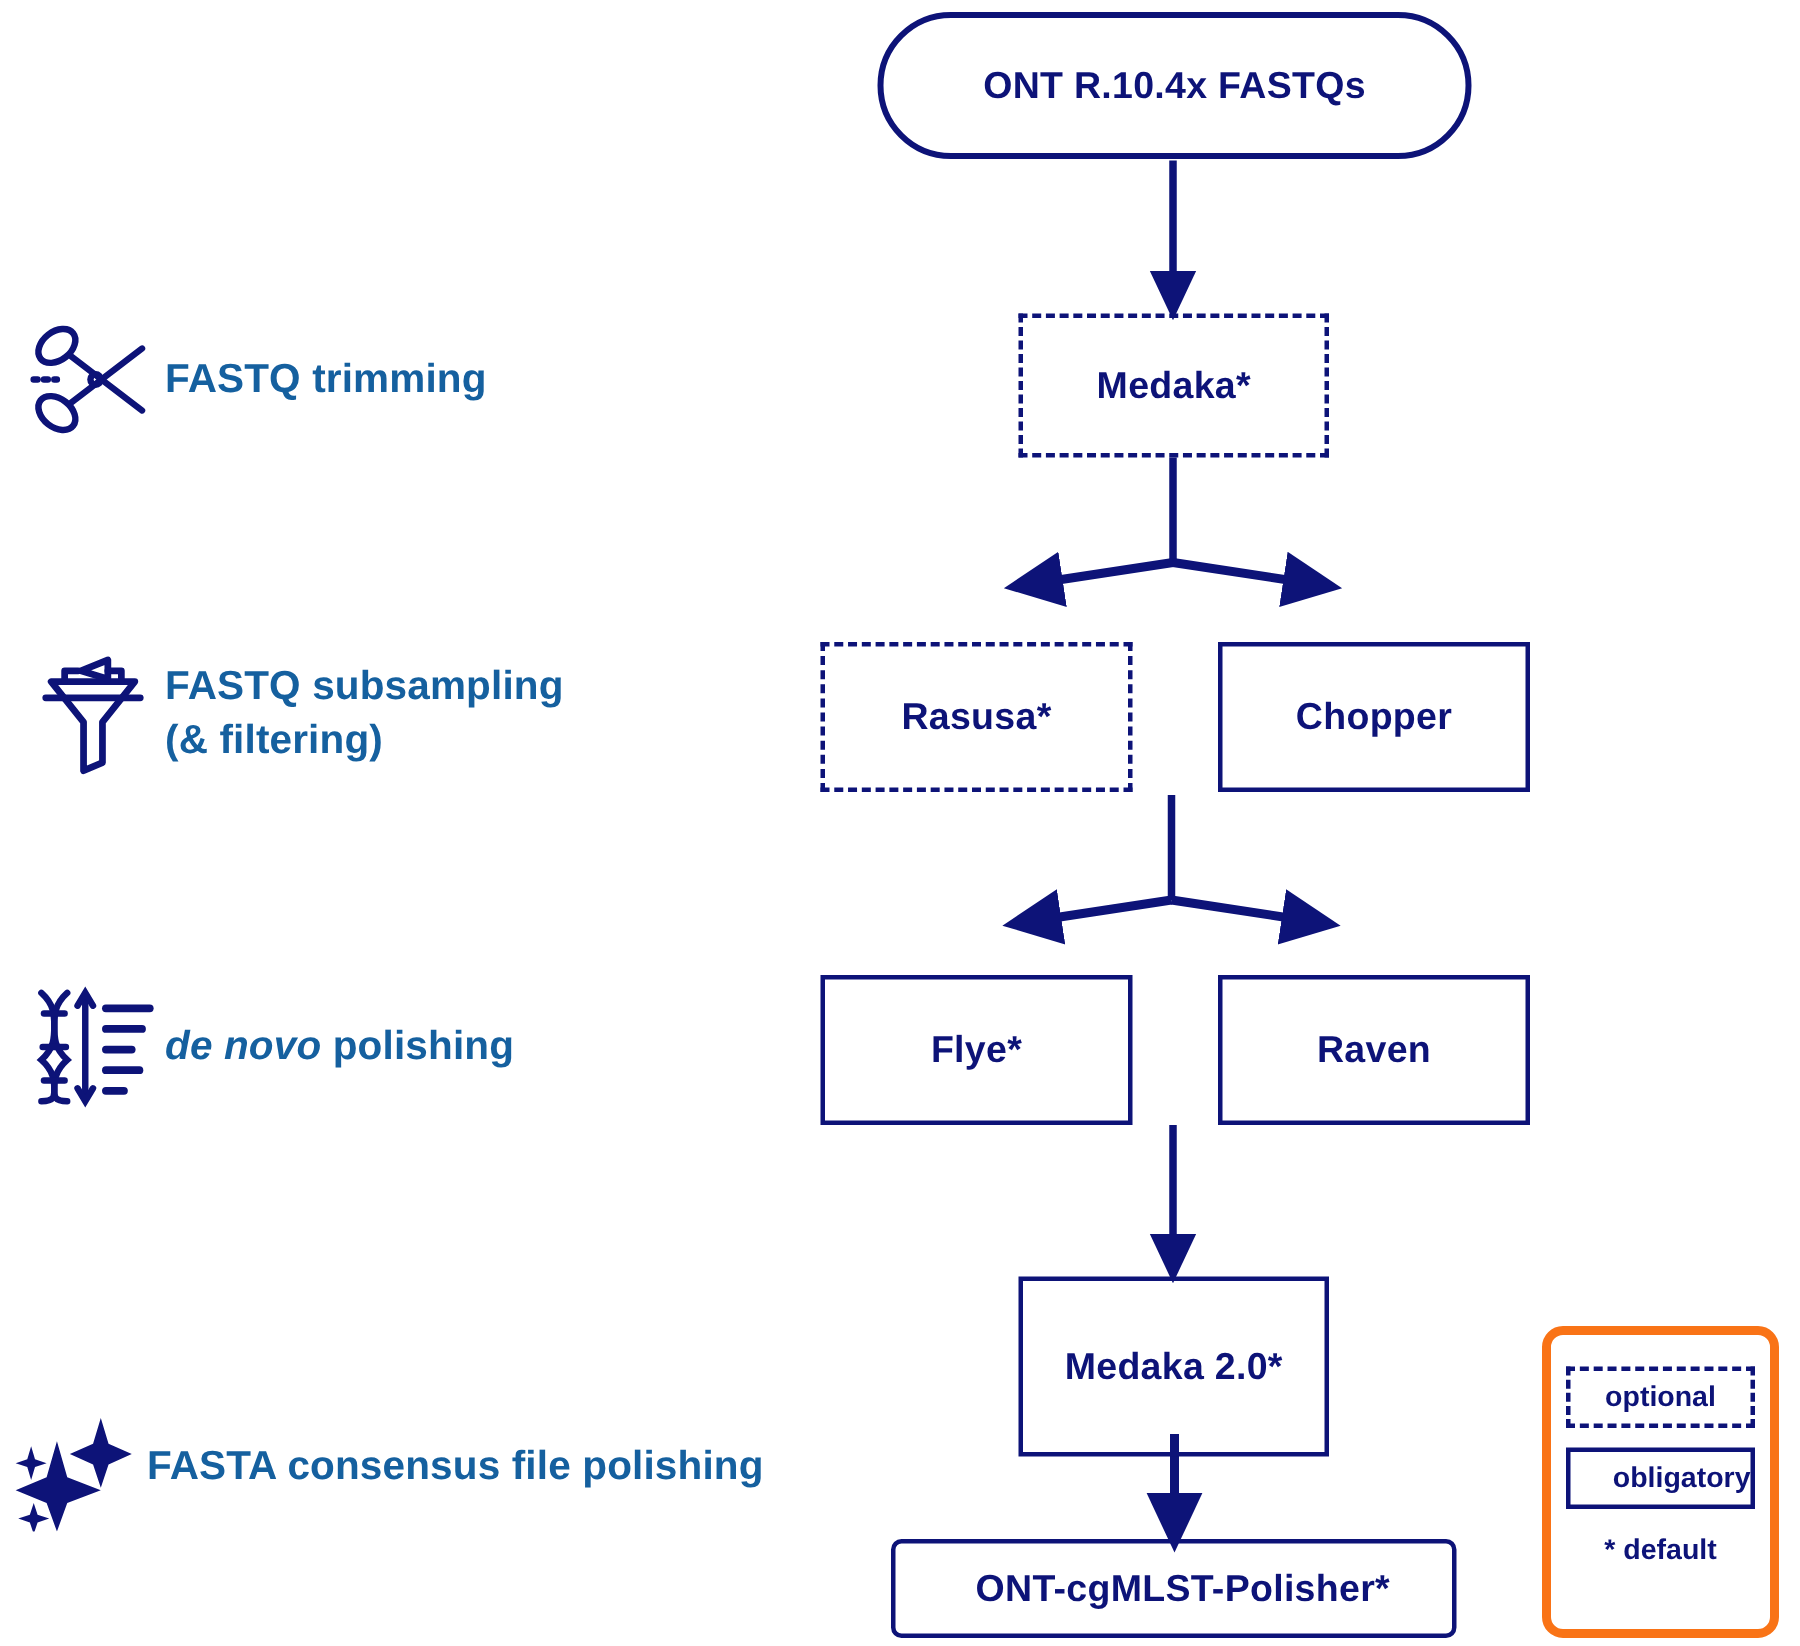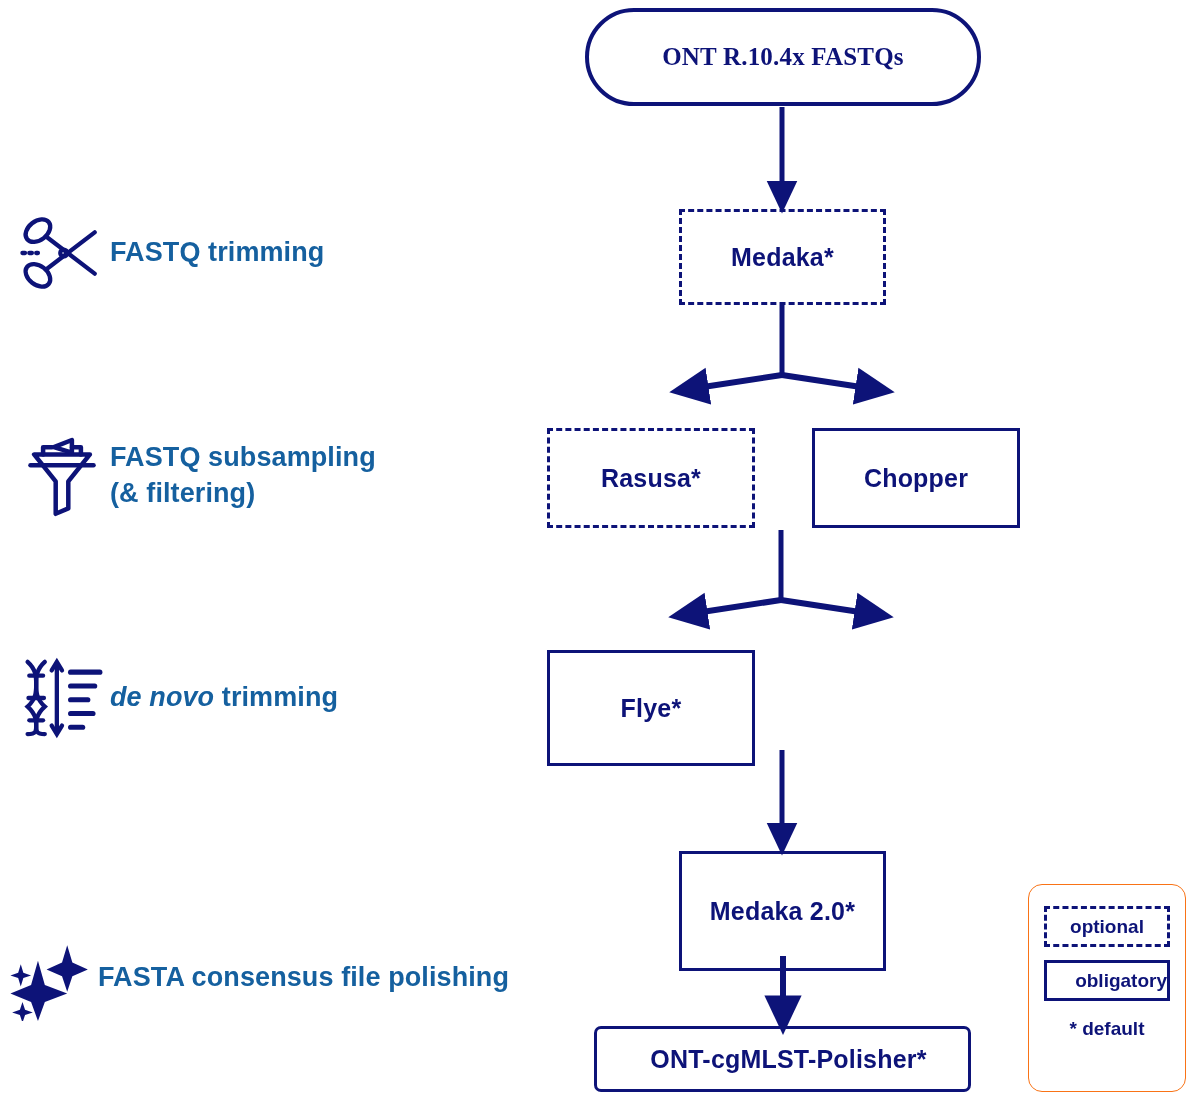--- a/index.html
+++ b/index.html
@@ -67,21 +67,21 @@
     left: 0; top: 0;
     width: 1200px;
     height: 1097px;
     pointer-events: none;
   }
 
   
   #legend {
     position: absolute;
     box-sizing: border-box;
-    border: 1px solid #f97316;
+    border: 6px solid #f97316;
     border-radius: 14px;
     display: flex;
     flex-direction: column;
     align-items: center;
     justify-content: flex-start;
     padding-top: 21px;
     gap: 13px;
   }
   .legend-chip {
     box-sizing: border-box;
@@ -179,55 +179,58 @@
         <line x1="44" y1="12" x2="44" y2="88"></line>
         <path d="M38 18 L44 8 L50 18"></path>
         <path d="M38 82 L44 92 L50 82"></path>
         <line x1="60" y1="20" x2="94" y2="20" stroke-width="6"></line>
         <line x1="60" y1="36" x2="88" y2="36" stroke-width="6"></line>
         <line x1="60" y1="52" x2="80" y2="52" stroke-width="6"></line>
         <line x1="60" y1="68" x2="86" y2="68" stroke-width="6"></line>
         <line x1="60" y1="84" x2="74" y2="84" stroke-width="6"></line>
       </svg>
     </span>
-    <span class="stage-label"><span class="it">de novo</span><span> trimming</span></span>
+    <span class="stage-label"><span class="it">de novo</span><span> polishing</span></span>
   </div>
 
   <div class="stage-row" style="left:2px; top:930px;">
     <span class="stage-icon">
       <svg width="86" height="86" viewBox="0 0 100 100" fill="#0d1378" stroke="none">
         <path d="M36 30 L44 58 L70 68 L44 78 L36 100 L28 78 L4 68 L28 58 Z"></path>
         <path d="M70 12 L76 32 L94 40 L76 48 L70 66 L64 48 L46 40 L64 32 Z"></path>
         <path d="M16 34 L19 44 L28 47 L19 50 L16 60 L13 50 L4 47 L13 44 Z"></path>
         <path d="M18 78 L21 87 L30 90 L21 93 L18 102 L15 93 L6 90 L15 87 Z"></path>
       </svg>
     </span>
     <span class="stage-label">FASTA consensus file polishing</span>
   </div>
 
-  <div class="node stadium" style="left:585px; top:8px; width:396px; height:98px;font-family:Liberation Serif, serif;">
+  <div class="node stadium" style="left:585px; top:8px; width:396px; height:98px;">
     <span><span>ONT R.10.4</span><span class="it">x</span><span> FASTQs</span></span>
   </div>
 
   <div class="node dashed" style="left:679px; top:209px; width:207px; height:96px;">
     <span><span>Medaka</span><span class="star">*</span></span>
   </div>
 
   <div class="node dashed" style="left:547px; top:428px; width:208px; height:100px;">
     <span><span>Rasusa</span><span class="star">*</span></span>
   </div>
 
   <div class="node solid" style="left:812px; top:428px; width:208px; height:100px;">
     <span><span>Chopper</span><span class="star"></span></span>
   </div>
 
-  <div class="node solid" style="left:547px; top:650px; width:208px; height:116px;">
+  <div class="node solid" style="left:547px; top:650px; width:208px; height:100px;">
     <span><span>Flye</span><span class="star">*</span></span>
   </div>
 
+  <div class="node solid" style="left:812px; top:650px; width:208px; height:100px;">
+    <span><span>Raven</span><span class="star"></span></span>
+  </div>
 
   <div class="node solid" style="left:679px; top:851px; width:207px; height:120px;">
     <span><span>Medaka 2.0</span><span class="star">*</span></span>
   </div>
 
   <div class="node rounded" style="left:594px; top:1026px; width:377px; height:66px;padding-left:12px;">
     <span><span>ONT-cgMLST-Polisher</span><span class="star">*</span></span>
   </div>
 
   <div id="legend" style="left:1028px; top:884px; width:158px; height:208px;">

